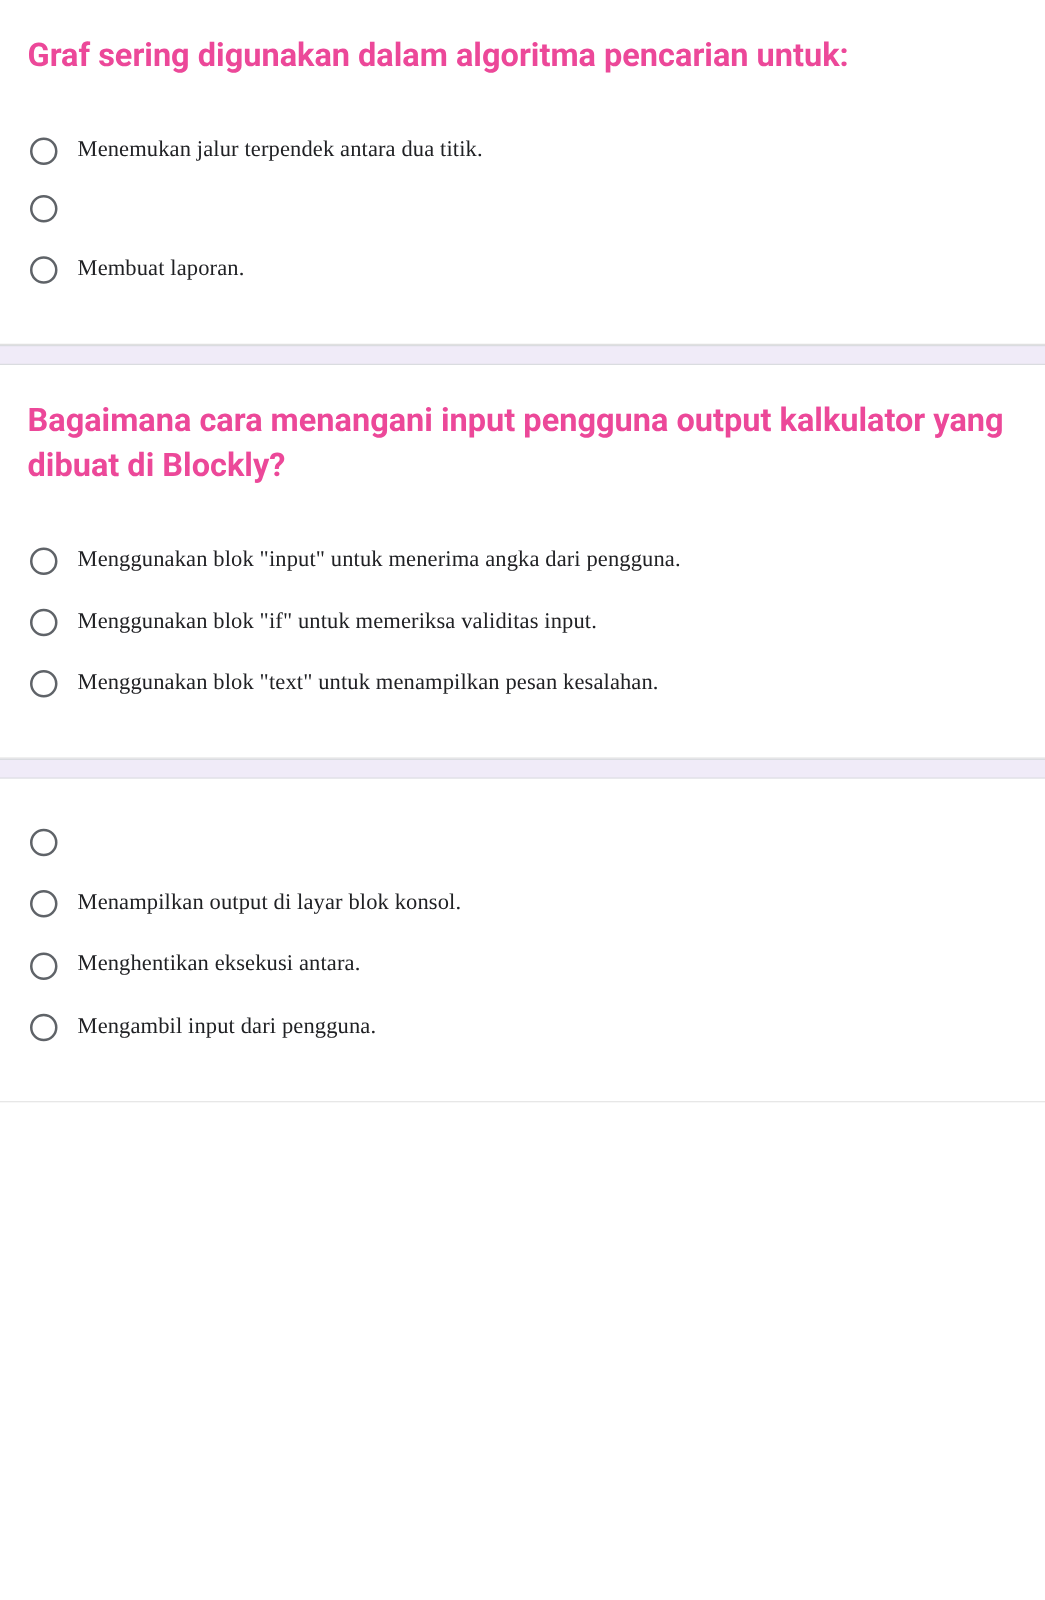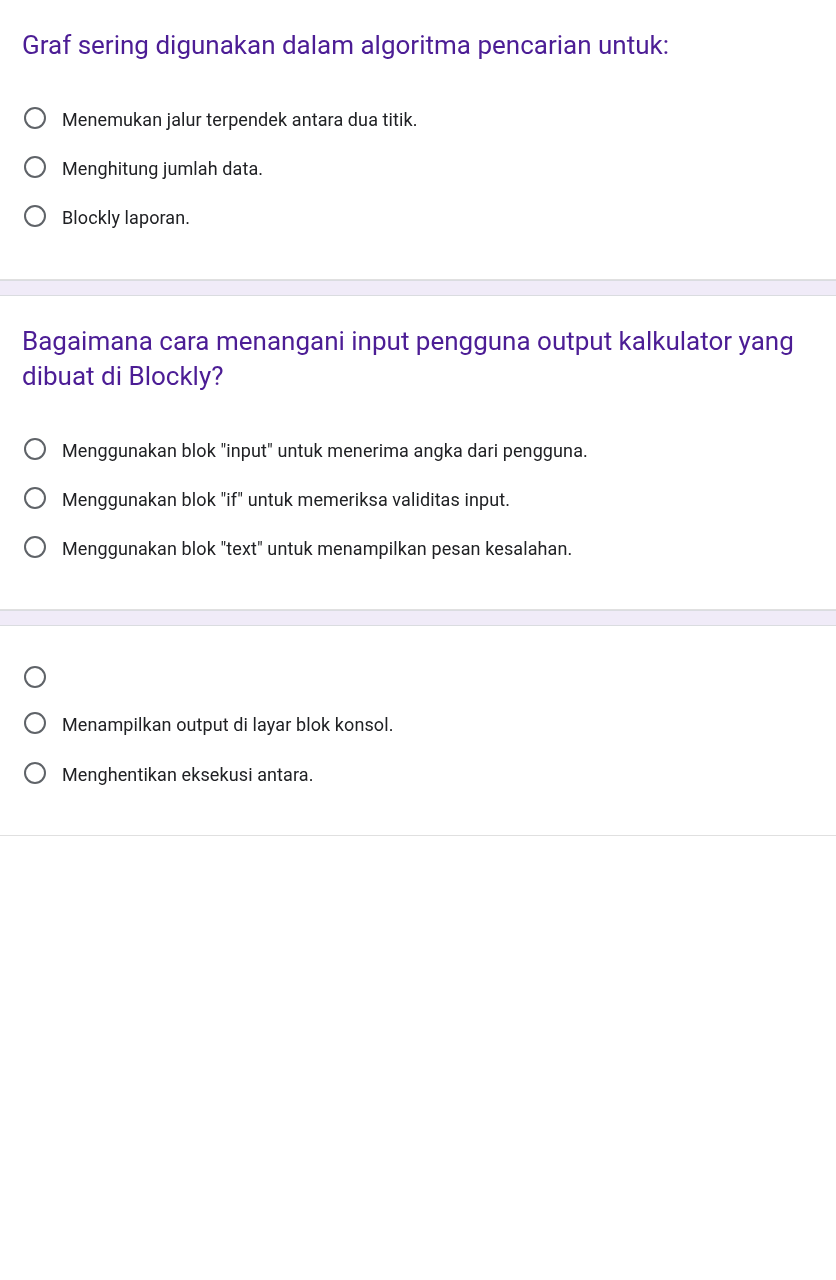--- a/index.html
+++ b/index.html
@@ -18,31 +18,32 @@
       border-bottom: 1px solid #e0e0e0;
     }
     .separator {
       background: #f0ebf8;
       height: 16px;
       border-top: 1px solid #dadce0;
       border-bottom: 1px solid #dadce0;
     }
     .question-title {
       font-size: 26px;
-      font-weight: 400;
-      color: #4c1d95;
+      font-weight: 700;
+      color: #ec4899;
       line-height: 1.35;
       letter-spacing: 0;
       margin-bottom: 32px;
     }
     .option {
       display: flex;
-      align-items: flex-start;
+      align-items: flex-end;
       padding: 12px 0;
       cursor: pointer;
+      font-family: Liberation Serif, serif;
     }
     .radio-circle {
       width: 22px;
       height: 22px;
       min-width: 22px;
       border: 2px solid #5f6368;
       border-radius: 50%;
       margin-right: 16px;
       flex-shrink: 0;
     }
@@ -61,25 +62,24 @@
 
 <div class="question-block">
   <div class="question-title">Graf sering digunakan dalam algoritma pencarian untuk:</div>
   <div class="options-container">
     <div class="option">
       <div class="radio-circle"></div>
       <span class="option-label">Menemukan jalur terpendek antara dua titik.</span>
     </div>
     <div class="option">
       <div class="radio-circle"></div>
-      <span class="option-label">Menghitung jumlah data.</span>
     </div>
     <div class="option">
       <div class="radio-circle"></div>
-      <span class="option-label">Blockly laporan.</span>
+      <span class="option-label">Membuat laporan.</span>
     </div>
   </div>
 </div>
 
 <div class="separator"></div>
 
 <div class="question-block">
   <div class="question-title">Bagaimana cara menangani input pengguna output kalkulator yang dibuat di Blockly?</div>
   <div class="options-container">
     <div class="option">
@@ -105,14 +105,18 @@
       <div class="radio-circle"></div>
     </div>
     <div class="option">
       <div class="radio-circle"></div>
       <span class="option-label">Menampilkan output di layar blok konsol.</span>
     </div>
     <div class="option">
       <div class="radio-circle"></div>
       <span class="option-label">Menghentikan eksekusi antara.</span>
     </div>
+    <div class="option">
+      <div class="radio-circle"></div>
+      <span class="option-label">Mengambil input dari pengguna.</span>
+    </div>
   </div>
 </div>
 
 </body></html>

